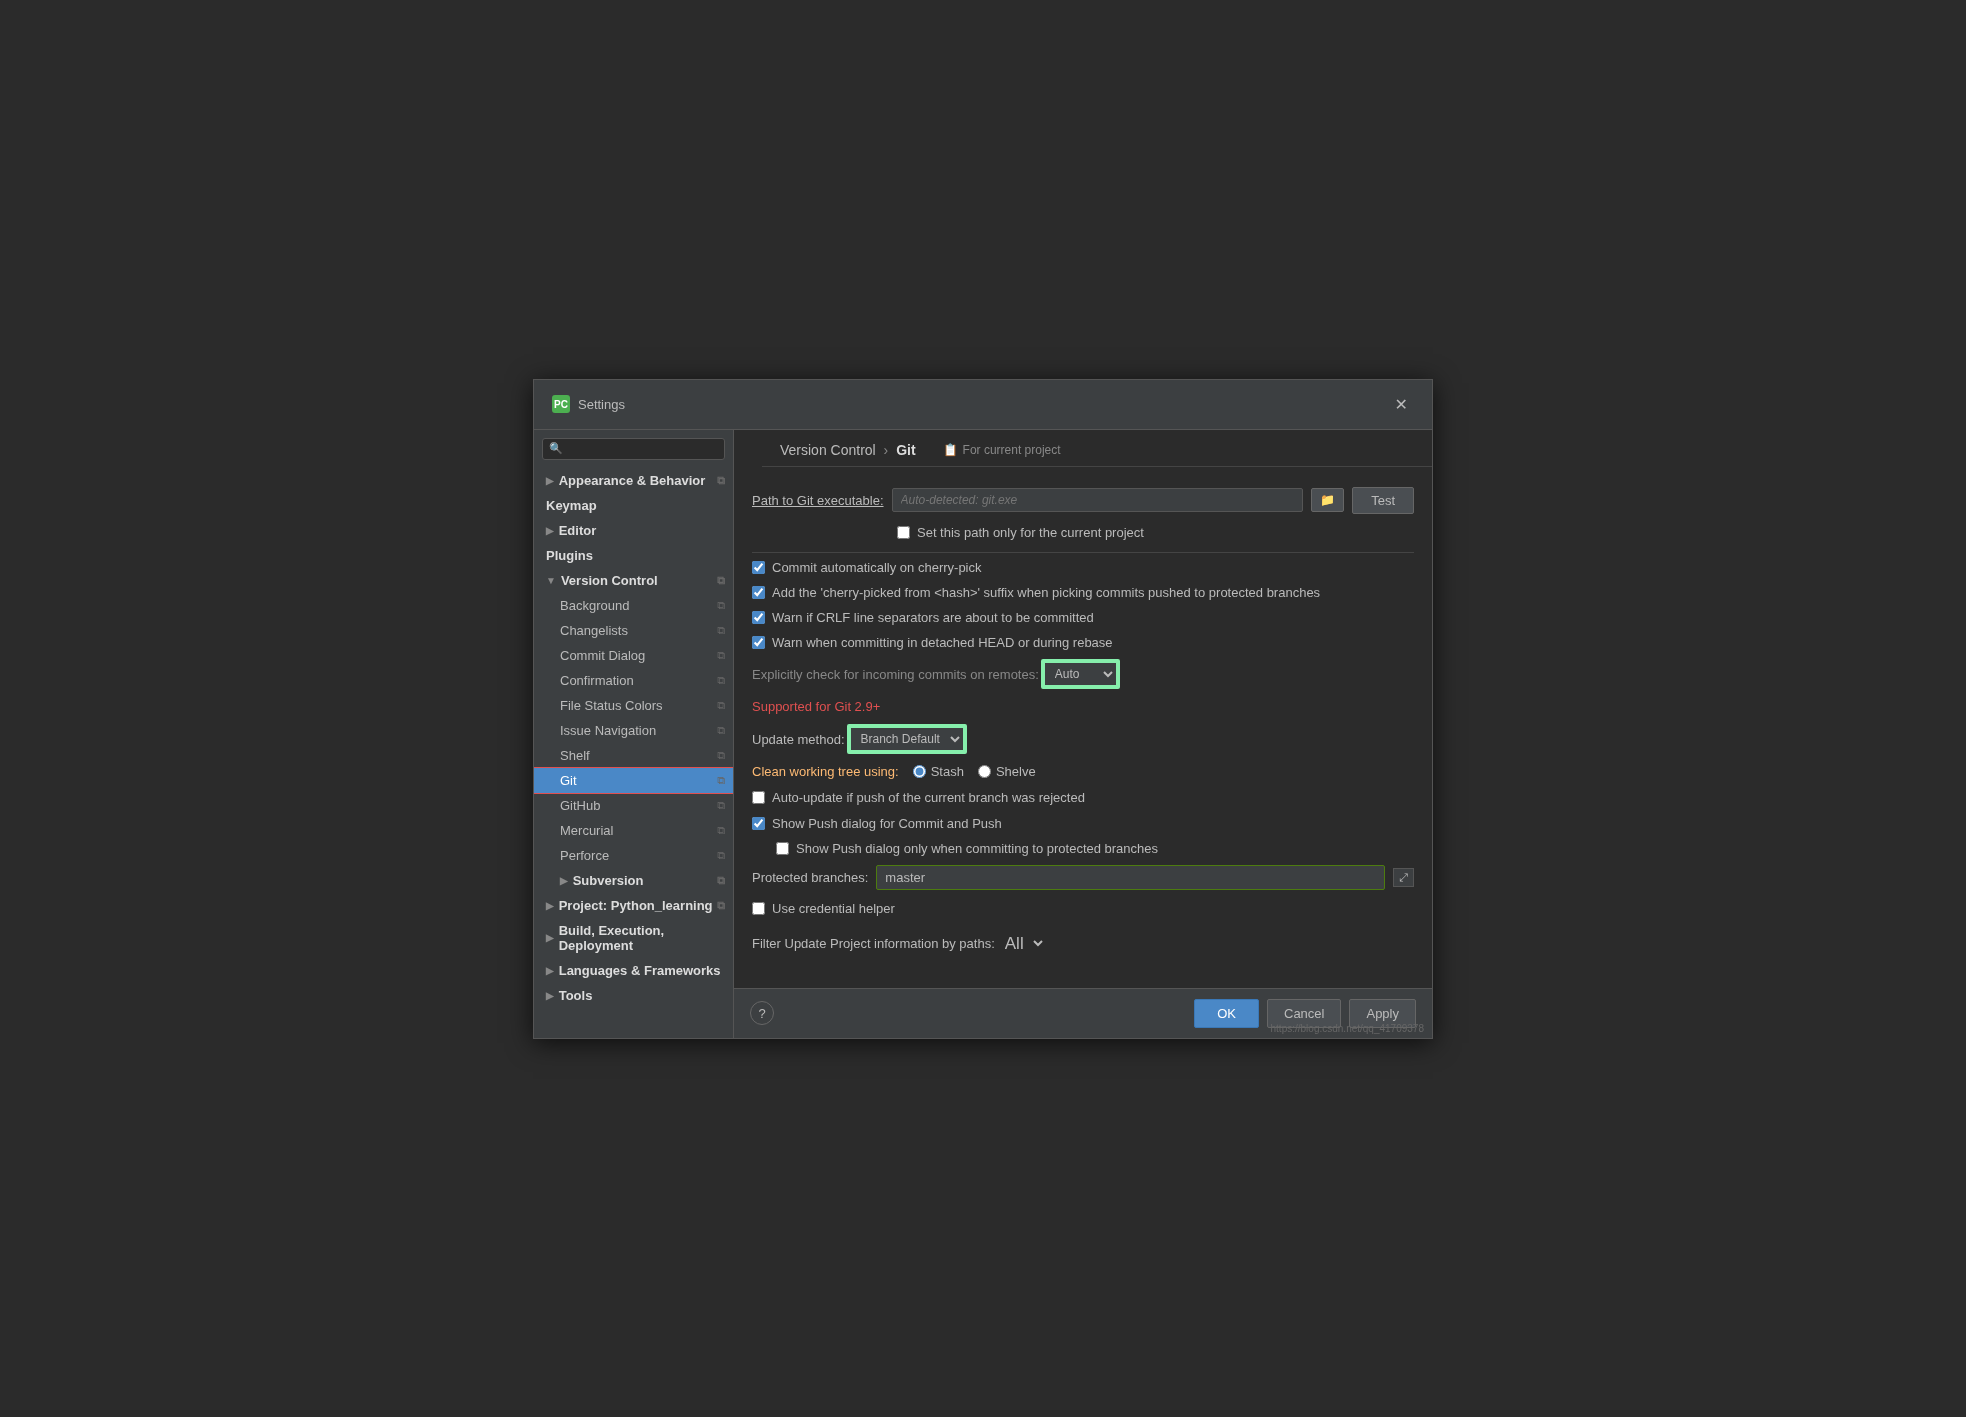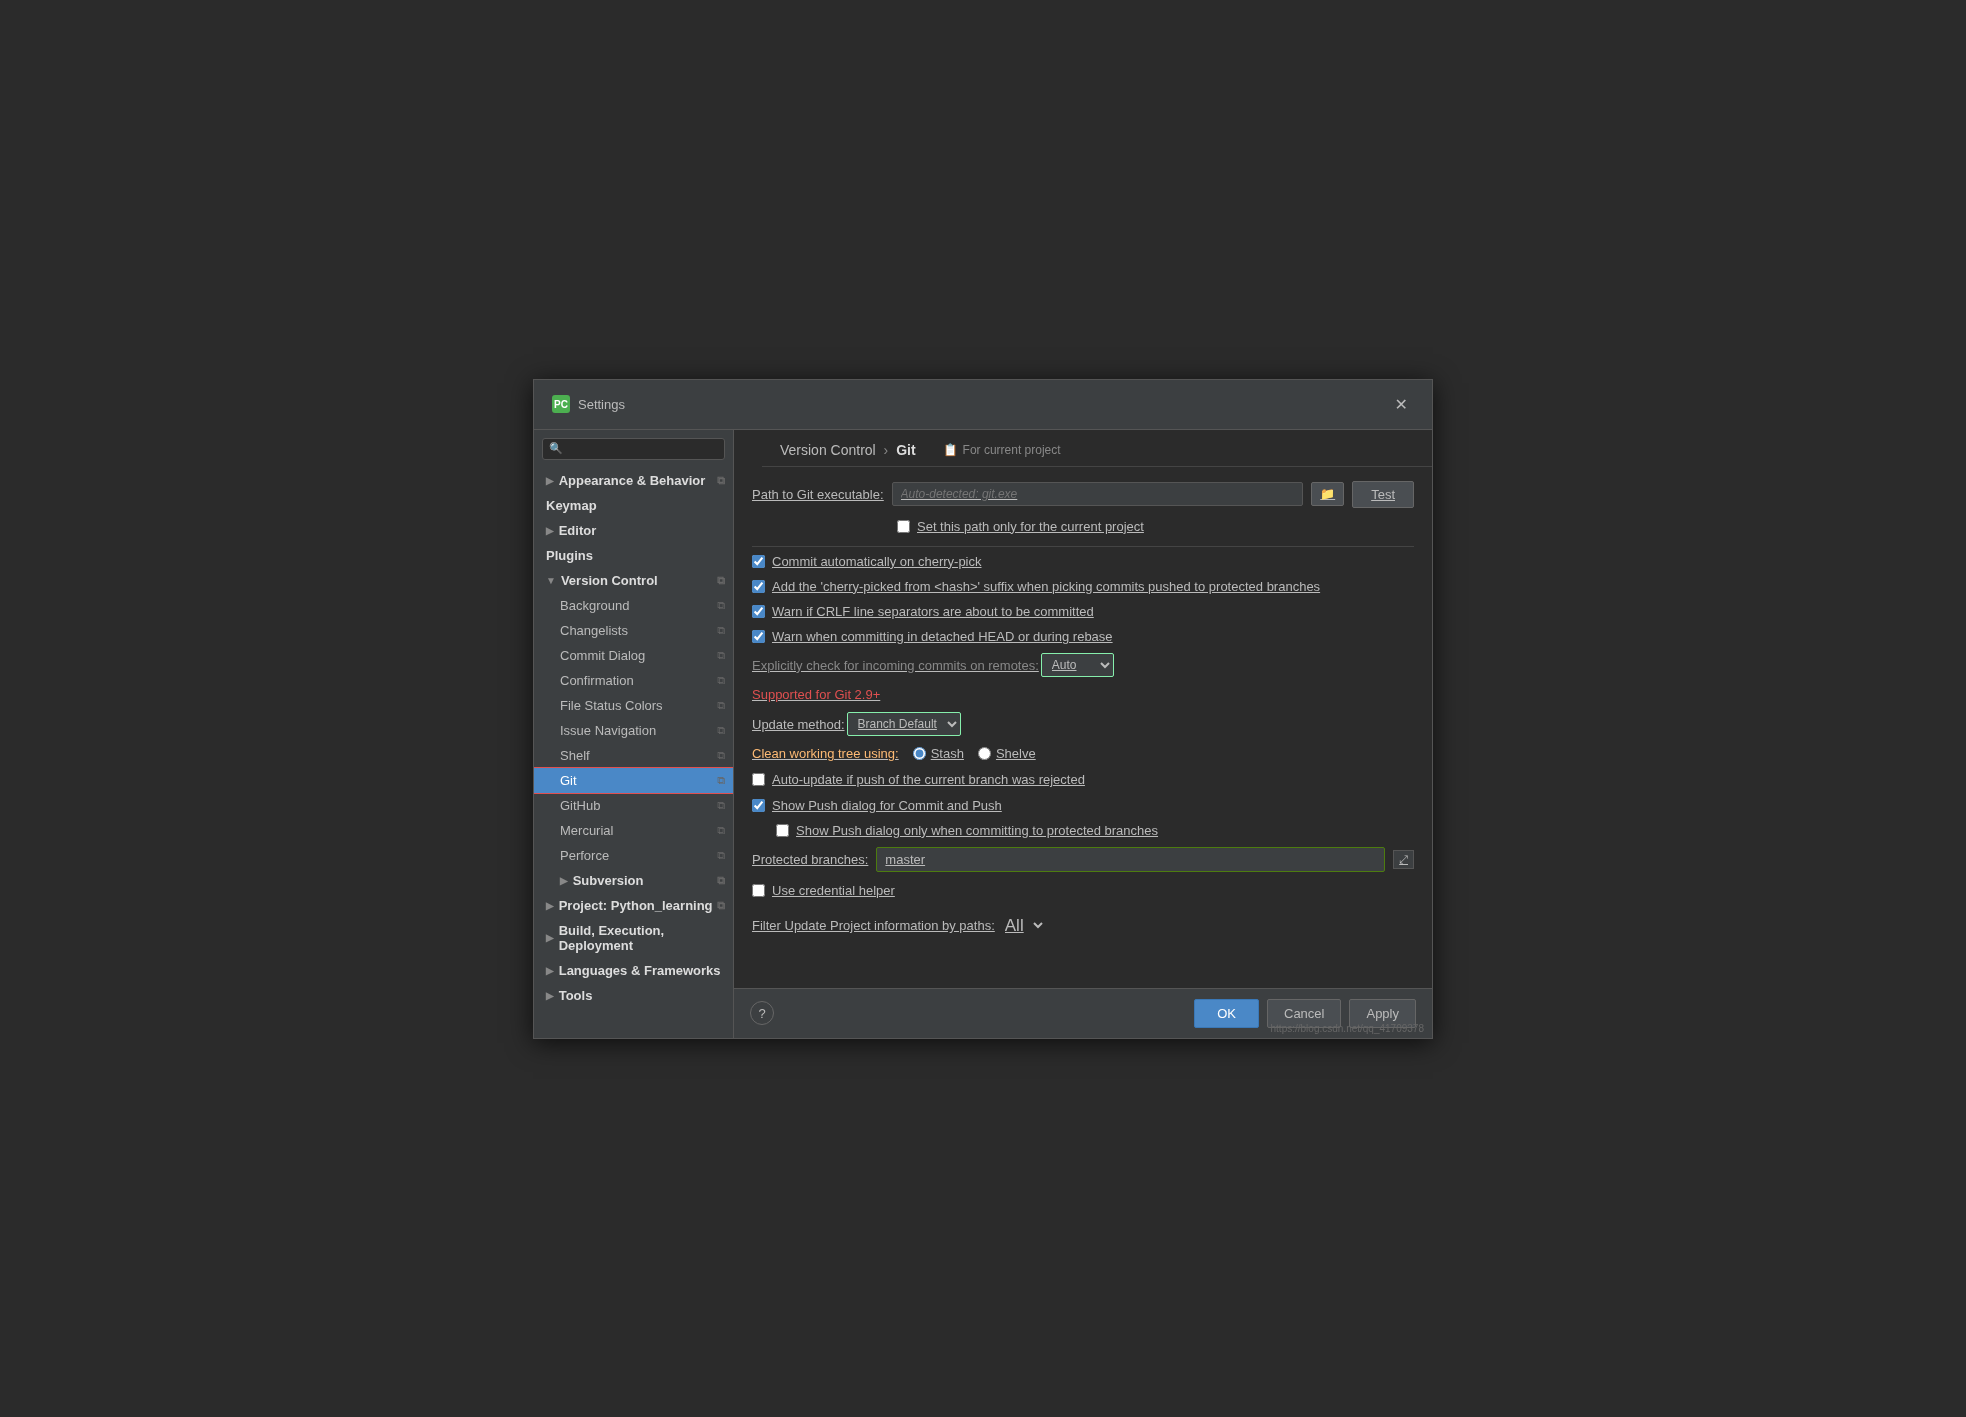--- a/index.html
+++ b/index.html
@@ -143,23 +143,22 @@
     .project-badge {
       margin-left: 20px;
       color: #888;
       font-size: 12px;
       display: flex;
       align-items: center;
       gap: 4px;
     }
     .main-body {
       flex: 1;
-      padding: 14px 18px;
+      padding: 20px 18px;
       overflow-y: auto;
-      text-decoration: underline;
     }
     .form-row {
       display: flex;
       align-items: center;
       margin-bottom: 10px;
       gap: 8px;
     }
     .form-label {
       color: #bbb;
       font-size: 13px;
@@ -217,21 +216,21 @@
       margin-bottom: 10px;
       gap: 2px;
     }
     .dropdown-label {
       color: #888;
       font-size: 13px;
       white-space: nowrap;
     }
     select {
       background: #3c3f41;
-      border: 1px solid #86efac;
+      border: 4px solid #86efac;
       color: #bbb;
       padding: 3px 6px;
       font-size: 12px;
       border-radius: 2px;
       cursor: pointer;
     }
     .supported-note {
       color: #e05050;
       font-size: 13px;
       margin: 6px 0 10px 0;

